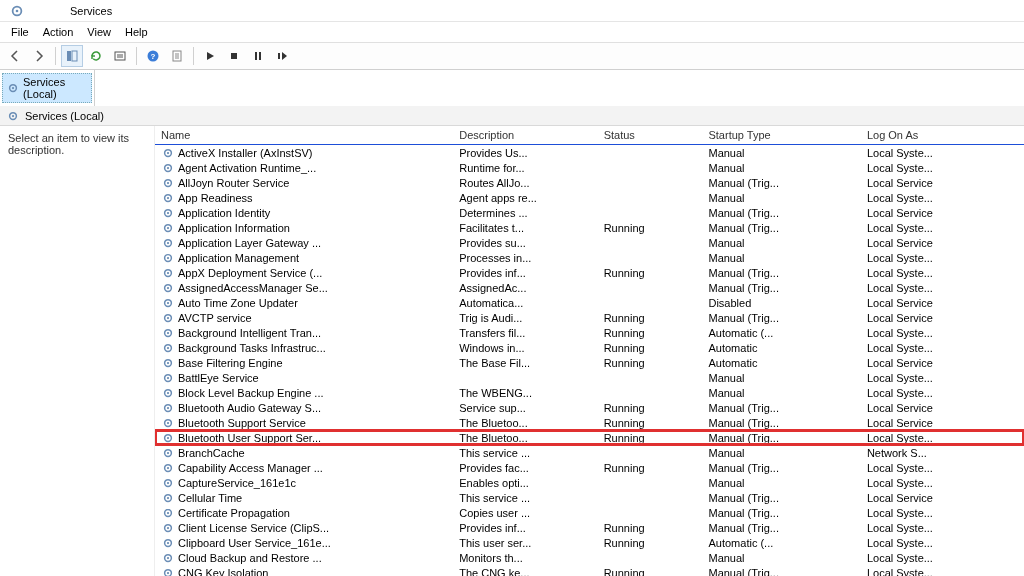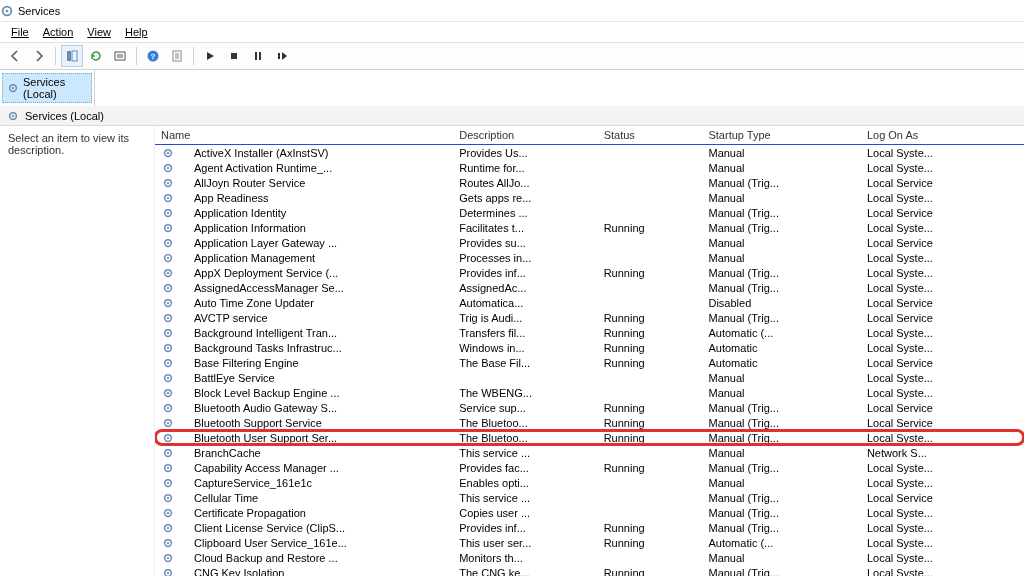--- a/index.html
+++ b/index.html
@@ -1,36 +1,36 @@
 <!DOCTYPE html>
 <html><head>
 <meta charset="utf-8">
 <style>
   * { box-sizing: border-box; margin: 0; padding: 0; }
   body { font-family: "Segoe UI", Tahoma, sans-serif; font-size: 11px; background: #fff; color: #000; width: 1024px; height: 576px; overflow: hidden; }
-  .titlebar { height: 22px; display: flex; align-items: center; padding: 2px 0; background: #fff; border-bottom: 1px solid #e5e5e5; }
+  .titlebar { height: 22px; display: flex; align-items: center; padding: 2px 10px; background: #fff; border-bottom: 1px solid #e5e5e5; gap: 42px; }
   .title-icon { width: 14px; height: 14px; margin-right: 4px; display:flex; align-items:center; justify-content:center;}
-  .menubar { height: 20px; display: flex; align-items: center; padding: 0 4px; background: #fff; text-decoration: underline; }
+  .menubar { height: 20px; display: flex; align-items: center; padding: 0 4px; background: #fff; }
   .menubar span { padding: 2px 7px; cursor: default; }
   .toolbar { height: 28px; display: flex; align-items: center; padding: 2px 4px; border-top: 1px solid #e0e0e0; border-bottom: 1px solid #d0d0d0; background: #fdfdfd; gap: 2px;}
   .tb-btn { width: 22px; height: 22px; display: flex; align-items: center; justify-content: center; border: 1px solid transparent; cursor: default; color:#555;}
   .tb-sep { width: 1px; height: 18px; background: #d0d0d0; margin: 0 3px; }
   .main { display: flex; height: calc(100% - 70px); flex-direction: column; }
   .tree-pane { width: 95px; border-right: 1px solid #d0d0d0; padding: 3px 2px; background: #fff;}
   .tree-node { display:flex; align-items:center; gap:4px; padding:2px 3px; background:#cce8ff; border:1px dotted #7ab; font-size:11px;}
   .content-pane { flex: 1; display:flex; flex-direction: column; }
   .content-header { height: 20px; display:flex; align-items:center; padding:2px 6px; background:#f3f3f3; border-bottom:1px solid #d9d9d9; gap:6px;}
   .content-body { flex:1; display:flex; }
   .desc-pane { width:155px; padding:6px 8px; border-right: 1px solid #eee; font-size:11px; color:#333;}
   .list-pane { flex:1; overflow:auto; }
   table { border-collapse: collapse; width: 100%; font-size:11px; table-layout: fixed;}
   thead th { text-align:left; font-weight:normal; padding:3px 6px; border-bottom:1px solid #1d4ed8; background:#fff; position:sticky; top:0; color:#333; white-space:nowrap; overflow:hidden;}
   tbody td { padding:1px 6px; white-space: nowrap; overflow:hidden; text-overflow: ellipsis; vertical-align:middle; height:14px;}
-  tbody tr.highlighted { outline: 3px solid #e03030; outline-offset: -2px; border-radius: 7px; }
-  .svc-name { display:flex; align-items:center; gap:20px; overflow:hidden;}
+  tbody tr.highlighted { outline: 3px solid #e03030; outline-offset: -2px; }
+  .svc-name { display:flex; align-items:center; gap:4px; overflow:hidden;}
   .gear-icon { width:13px; height:13px; flex-shrink:0; display:inline-flex; align-items:center; justify-content:center;}
   .gear-icon svg { width:12px; height:12px; }
   .col-name{width:128px;} .col-desc{width:62px;} .col-status{width:45px;} .col-start{width:68px;} .col-logon{width:70px;}
 </style>
 </head>
 <body>
 
 <div class="titlebar">
   <span class="title-icon">
     <svg viewBox="0 0 16 16">
@@ -218,21 +218,21 @@
                   <div class="svc-name">
                     <span class="gear-icon">
                       <svg viewBox="0 0 16 16">
                         <circle cx="8" cy="8" r="4.5" fill="none" stroke="#6a8db5" stroke-width="2"></circle>
                         <circle cx="8" cy="8" r="1.5" fill="#6a8db5"></circle>
                       </svg>
                     </span>
                     <span>App Readiness</span>
                   </div>
                 </td>
-                <td>Gets apps re...</td>
+                <td>Agent apps re...</td>
                 <td></td>
                 <td>Manual</td>
                 <td>Local Syste...</td>
               </tr>
               <tr>
                 <td>
                   <div class="svc-name">
                     <span class="gear-icon">
                       <svg viewBox="0 0 16 16">
                         <circle cx="8" cy="8" r="4.5" fill="none" stroke="#6a8db5" stroke-width="2"></circle>

